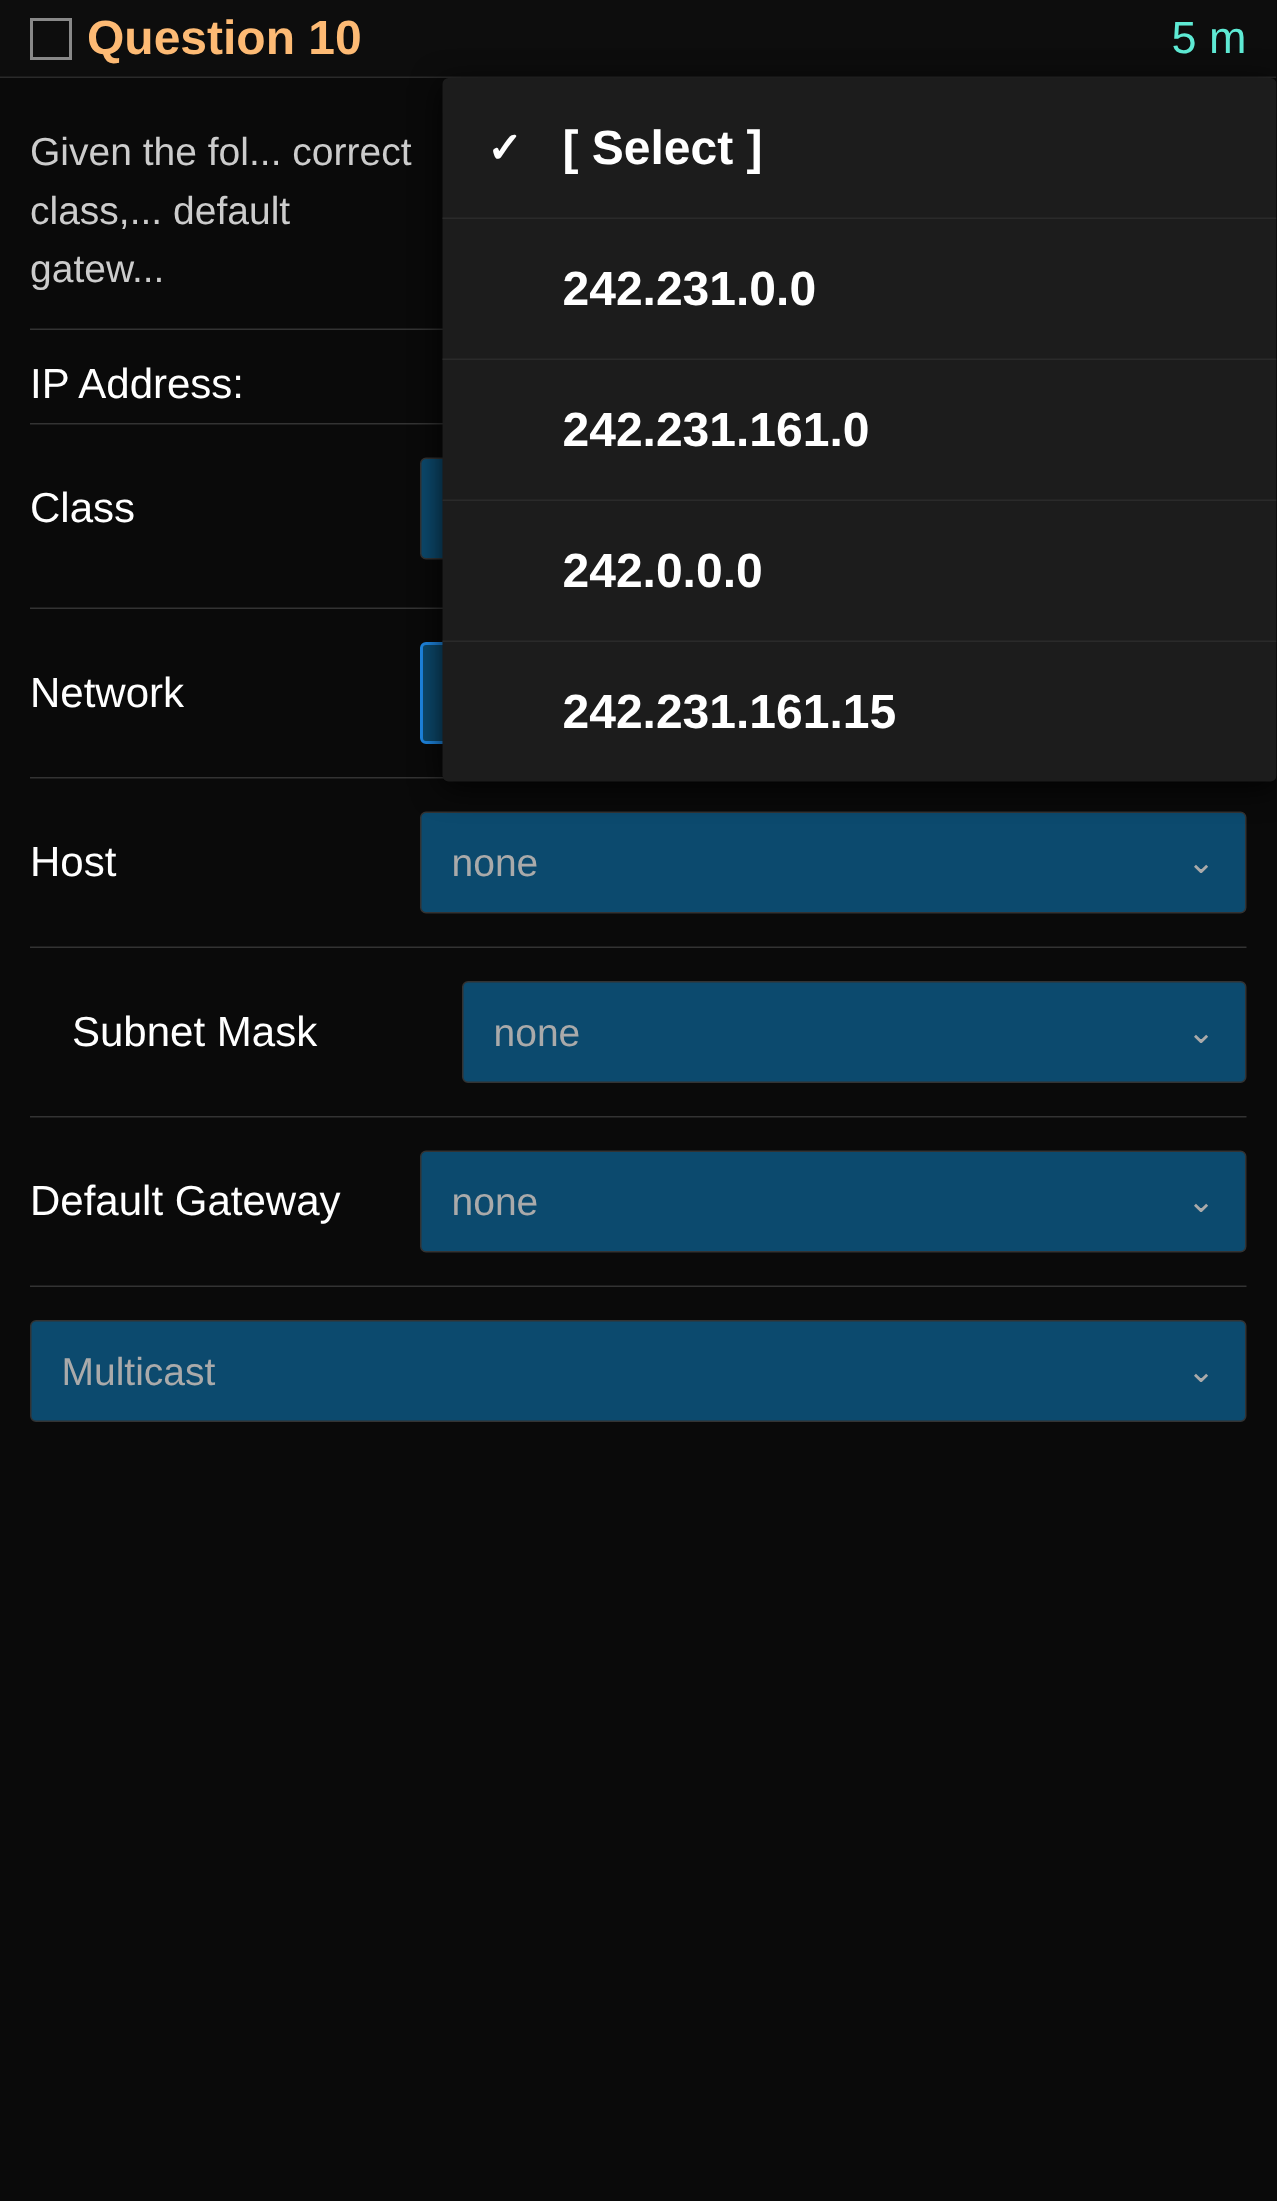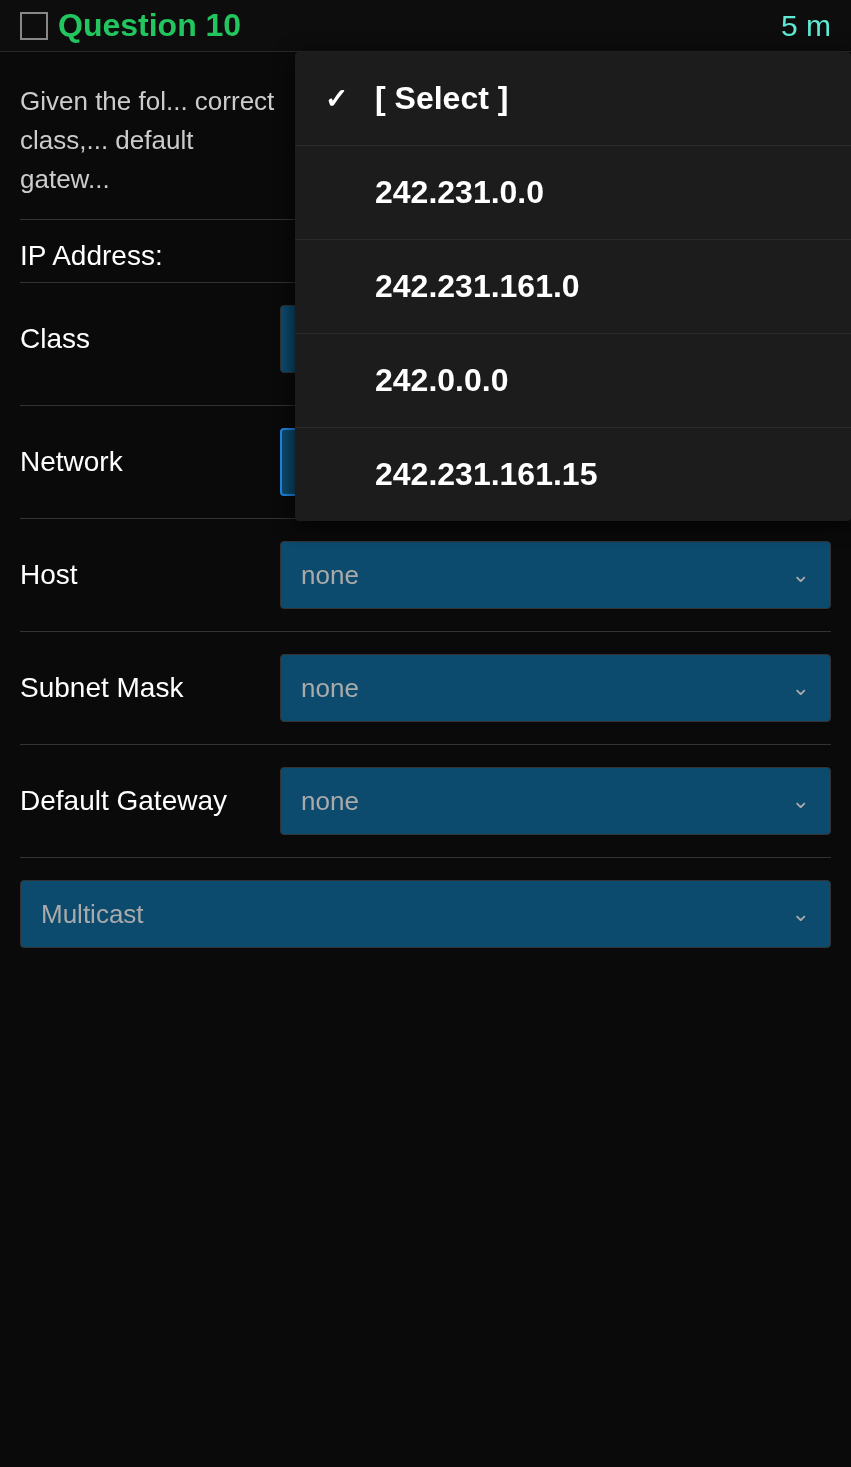--- a/index.html
+++ b/index.html
@@ -25,21 +25,21 @@
       align-items: center;
       padding: 8px 20px;
       background-color: #0d0d0d;
       border-bottom: 1px solid #2a2a2a;
       height: 52px;
     }
 
     .question-title {
       font-size: 32px;
       font-weight: bold;
-      color: #22c55e;
+      color: #fdba74;
       display: flex;
       align-items: center;
       gap: 10px;
     }
 
     .checkbox-icon {
       width: 28px;
       height: 28px;
       border: 2px solid #888;
       display: inline-block;
@@ -163,20 +163,21 @@
       display: flex;
       align-items: center;
       border-top: 1px solid #333;
       padding: 22px 0;
       min-height: 80px;
     }
 
     
     .label-wrap {
       line-height: 1.3;
+      margin-left: 28px;
     }
 
     .default-gateway-wrap {
       line-height: 1.3;
     }
   </style>
 </head>
 <body>
 
 <div class="header-bar">

